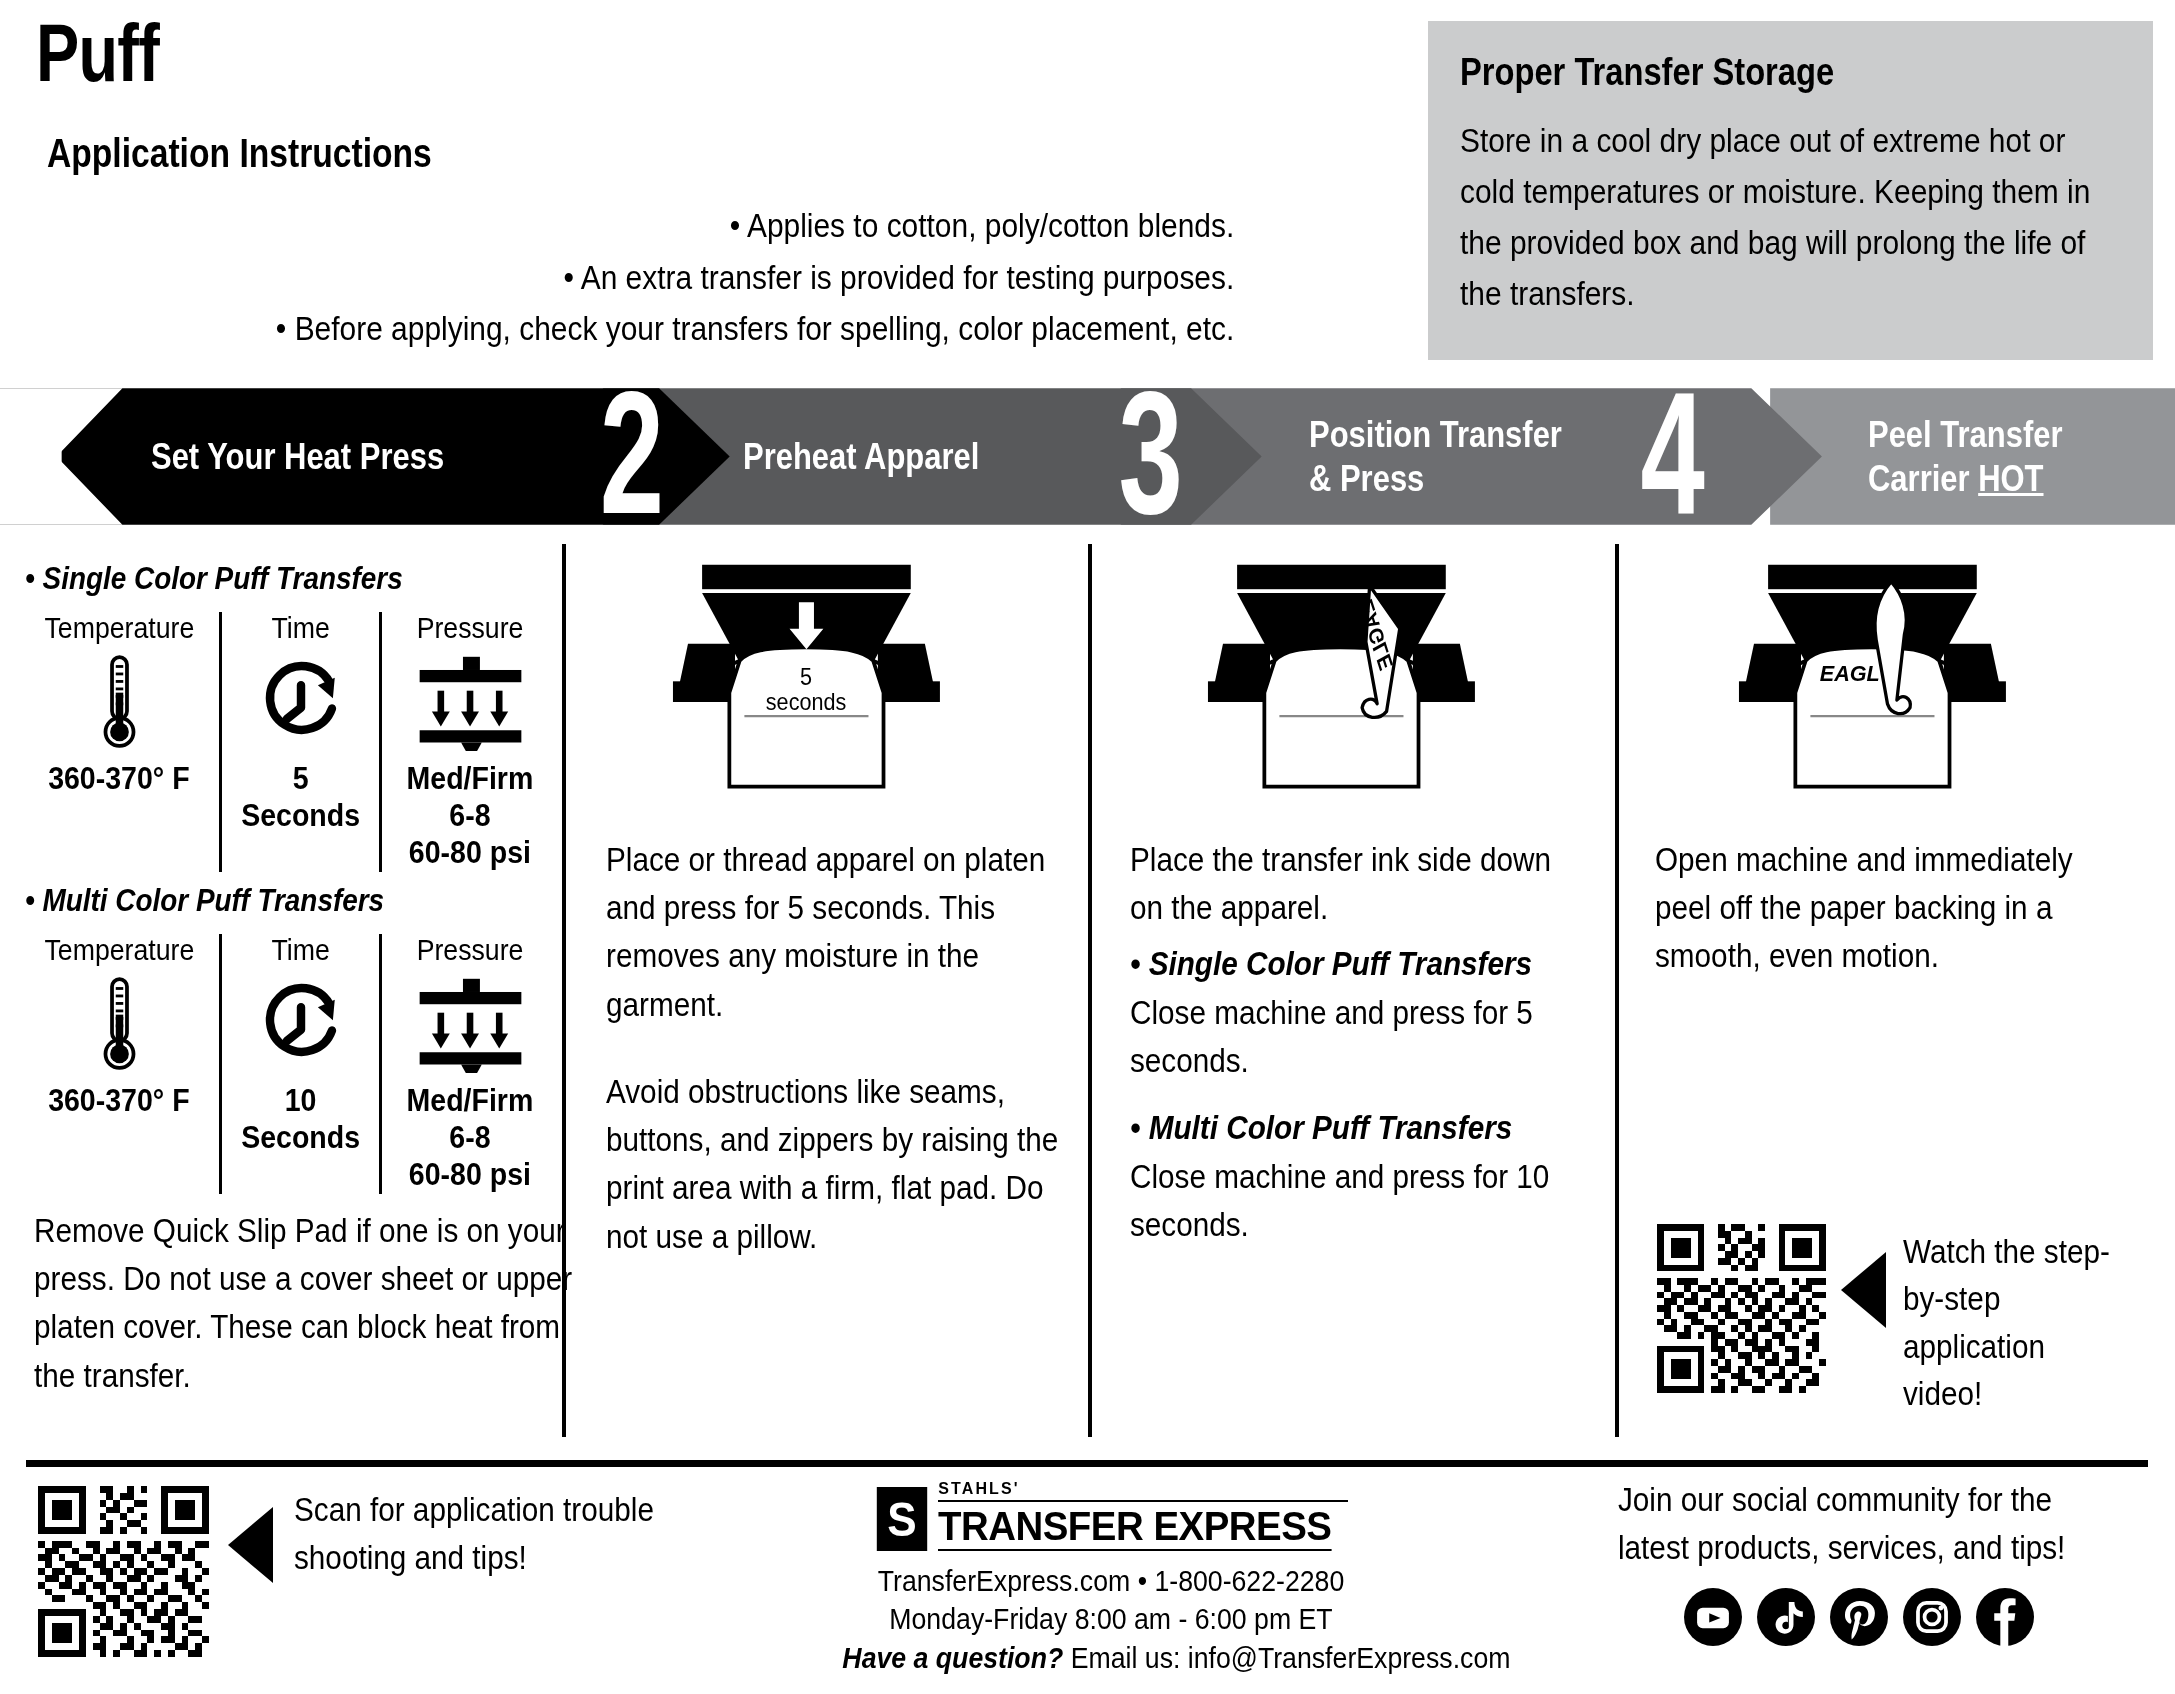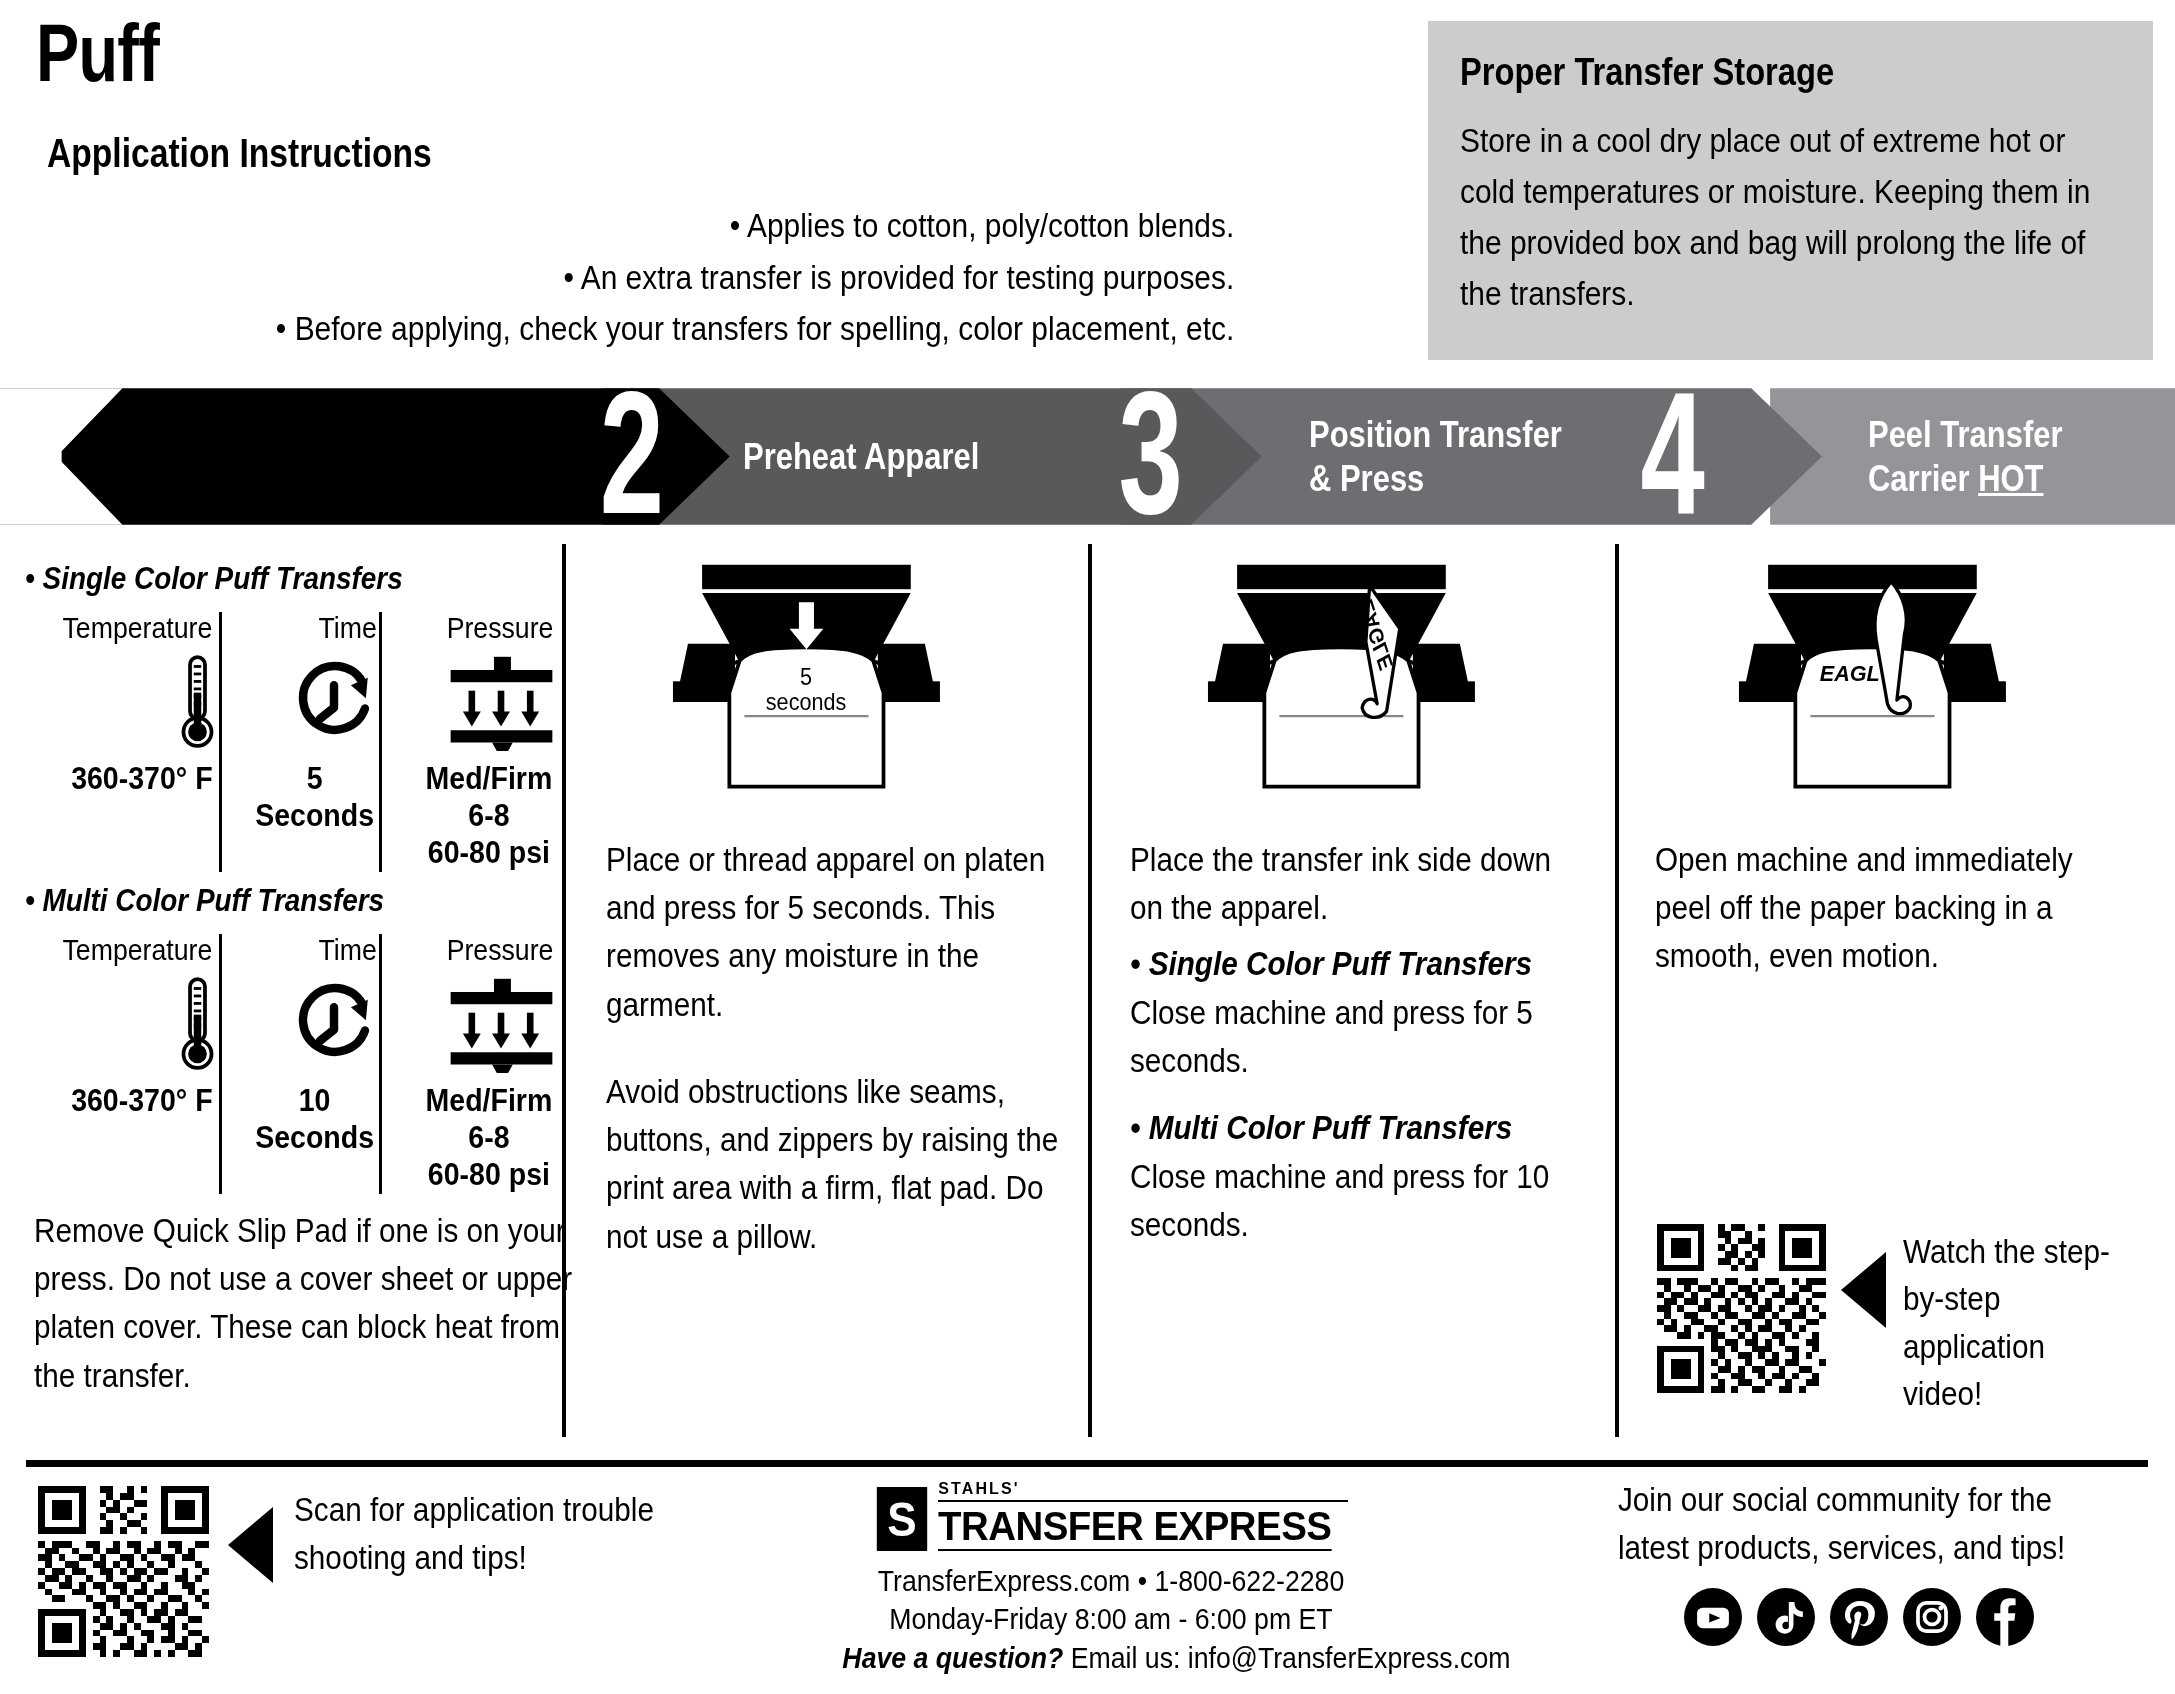--- a/index.html
+++ b/index.html
@@ -78,21 +78,21 @@
   }
 
   
   .sethead {
     position: absolute; font-size: 31px; font-weight: bold; font-style: italic;
     transform: scaleX(0.90); transform-origin: left top;
     white-space: nowrap;
   }
   .settbl { position: absolute; display: flex; }
   .setcell {
-    display: flex; flex-direction: column; align-items: flex-end;
+    display: flex; flex-direction: column; align-items: center;
     position: relative;
   }
   .setcell + .setcell { border-left: 3.8px solid #000; }
   .setcell .ch {
     font-size: 29px; margin-bottom: 5.6px; white-space: nowrap;
     transform: scaleX(0.92);
   }
   .setcell .ic { height: 102px; display: flex; align-items: center; justify-content: center; }
   .setcell .cv {
     font-size: 31px; font-weight: bold; text-align: center; line-height: 1.20;
@@ -184,20 +184,23 @@
       <path d="M0,0 L700,0 L775,72.5 L700,145 L0,145 Z" fill="#000000"></path>
 
       <path d="M0,0 L130,0 L60,72.5 L130,145 L0,145 Z" fill="#ffffff"></path>
 
       <text x="20" y="132" font-family="Liberation Sans, sans-serif" font-size="186" font-weight="bold" fill="#ffffff" transform="scale(0.66,1) translate(10,0)">1</text>
       <text x="955" y="132" font-family="Liberation Sans, sans-serif" font-size="186" font-weight="bold" fill="#ffffff" transform="scale(0.66,1) translate(10,0)">2</text>
       <text x="1790" y="132" font-family="Liberation Sans, sans-serif" font-size="186" font-weight="bold" fill="#ffffff" transform="scale(0.66,1) translate(10,0)">3</text>
       <text x="2630" y="132" font-family="Liberation Sans, sans-serif" font-size="186" font-weight="bold" fill="#ffffff" transform="scale(0.66,1) translate(10,0)">4</text>
     </svg>
 
+    <div class="seg" style="left:151px;">
+      <span class="lbl">Set Your Heat Press</span>
+    </div>
     <div class="seg" style="left:743px;">
       <span class="lbl">Preheat Apparel</span>
     </div>
     <div class="seg" style="left:1309px;">
       <span class="lbl">Position Transfer
 &amp; Press</span>
     </div>
     <div class="seg" style="left:1860px;margin-left:8px;">
       <span class="lbl"><span>Peel Transfer
 Carrier </span><u>HOT</u></span>

